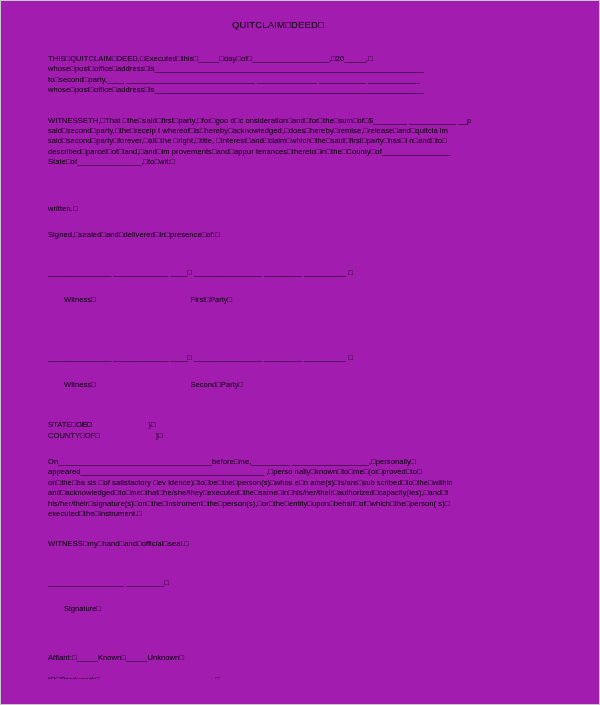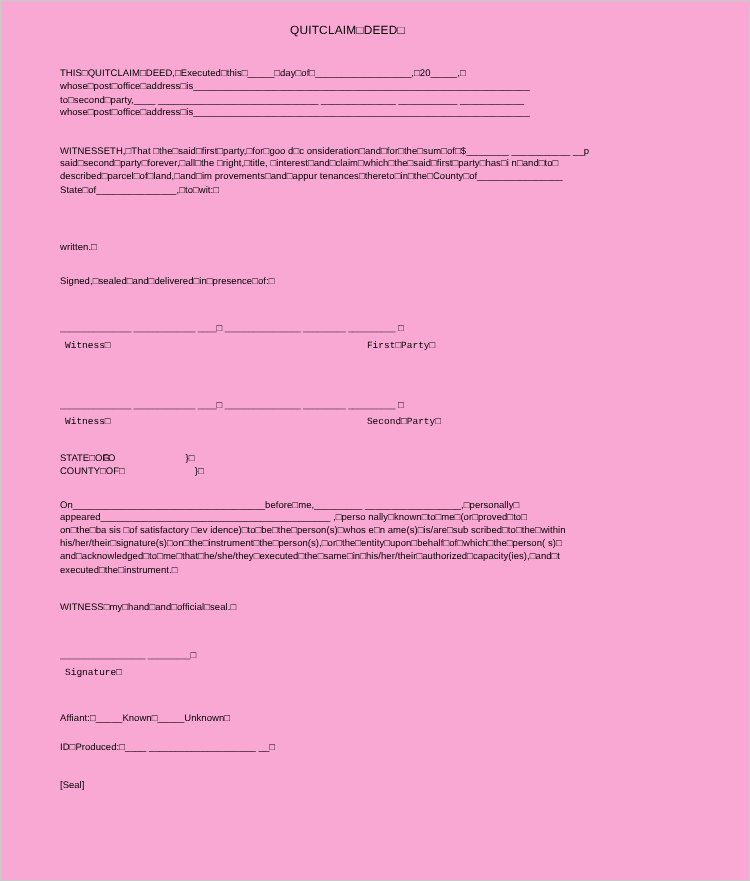--- a/index.html
+++ b/index.html
@@ -8,21 +8,21 @@
     background: #ffffff;
   }
   body {
     font-family: "Liberation Sans", sans-serif;
   }
   .page {
     position: relative;
     width: 600px;
     height: 705px;
     box-sizing: border-box;
-    background: #f9a8d4;
+    background: #a21caf;
     border: 1px solid #c8c8c8;
     overflow: hidden;
   }
   .doc-body {
     position: absolute;
     left: 47px;
     top: 18px;
     width: 540px;
     height: 660px;
     overflow: hidden;
@@ -52,29 +52,27 @@
   .spacer-22 { height: 22px; }
   .spacer-28 { height: 28px; }
   .spacer-32 { height: 32px; }
   .spacer-36 { height: 36px; }
   .sig-row {
     font-size: 7.6px;
     line-height: 10.4px;
     color: #000000;
     white-space: pre;
     margin: 0;
-    font-family: Liberation Serif, serif;
   }
   .sig-labels {
     font-size: 7.6px;
     line-height: 10.4px;
     color: #000000;
     white-space: pre;
-    margin: 4px;
-    font-family: Liberation Mono, monospace;
+    margin: 16px;
   }
   .state-block {
     font-size: 7.6px;
     line-height: 10.4px;
     color: #000000;
     white-space: pre;
     margin: 0;
     position: relative;
   }
   .state-overlap {
@@ -105,20 +103,21 @@
     <div class="spacer-8"></div>
 
     <div class="para">THIS□QUITCLAIM□DEED,□Executed□this□_____□day□of□__________________,□20_____,□</div>
     <div class="para">whose□post□office□address□is_______________________________________________________________</div>
     <div class="para">to□second□party,____ ______________________________ ______________ ___________ ____________</div>
     <div class="para">whose□post□office□address□is_______________________________________________________________</div>
 
     <div class="spacer-20"></div>
 
     <div class="para">WITNESSETH,□That □the□said□first□party,□for□goo d□c onsideration□and□for□the□sum□of□$________ ___________ __p</div>
+    <div class="para">said□second□party,□the□receip t whereof□is□hereby□acknowledged,□does□hereby□remise,□release□and□quitcla im</div>
     <div class="para">said□second□party□forever,□all□the □right,□title, □interest□and□claim□which□the□said□first□party□has□i n□and□to□</div>
     <div class="para">described□parcel□of□land,□and□im provements□and□appur tenances□thereto□in□the□County□of________________</div>
     <div class="para">State□of_______________,□to□wit:□</div>
 
     <div class="spacer-36"></div>
 
     <div class="para">written.□</div>
 
     <div class="spacer-16"></div>
 
@@ -137,22 +136,22 @@
     <div class="spacer-14"></div>
 
     <div class="state-block"><span>STATE□OF</span><span class="state-overlap"><span class="ghost">G</span><span>O</span></span><span style="padding-left:56px">}□</span></div>
     <div class="state-block"><span>COUNTY□OF□</span><span style="padding-left:56px">}□</span></div>
 
     <div class="spacer-16"></div>
 
     <div class="para">On____________________________________before□me,_________ __________________,□personally□</div>
     <div class="para">appeared___________________________________________ ,□perso nally□known□to□me□(or□proved□to□</div>
     <div class="para">on□the□ba sis □of satisfactory □ev idence)□to□be□the□person(s)□whos e□n ame(s)□is/are□sub scribed□to□the□within</div>
+    <div class="para">and□acknowledged□to□me□that□he/she/they□executed□the□same□in□his/her/their□authorized□capacity(ies),□and□t</div>
     <div class="para">his/her/their□signature(s)□on□the□instrument□the□person(s),□or□the□entity□upon□behalf□of□which□the□person( s)□</div>
-    <div class="para">and□acknowledged□to□me□that□he/she/they□executed□the□same□in□his/her/their□authorized□capacity(ies),□and□t</div>
     <div class="para">executed□the□instrument.□</div>
 
     <div class="spacer-20"></div>
 
     <div class="para">WITNESS□my□hand□and□official□seal.□</div>
 
     <div class="spacer-28"></div>
 
     <div class="sig-row">__________________ _________□</div>
     <div class="sig-labels">Signature□</div>

